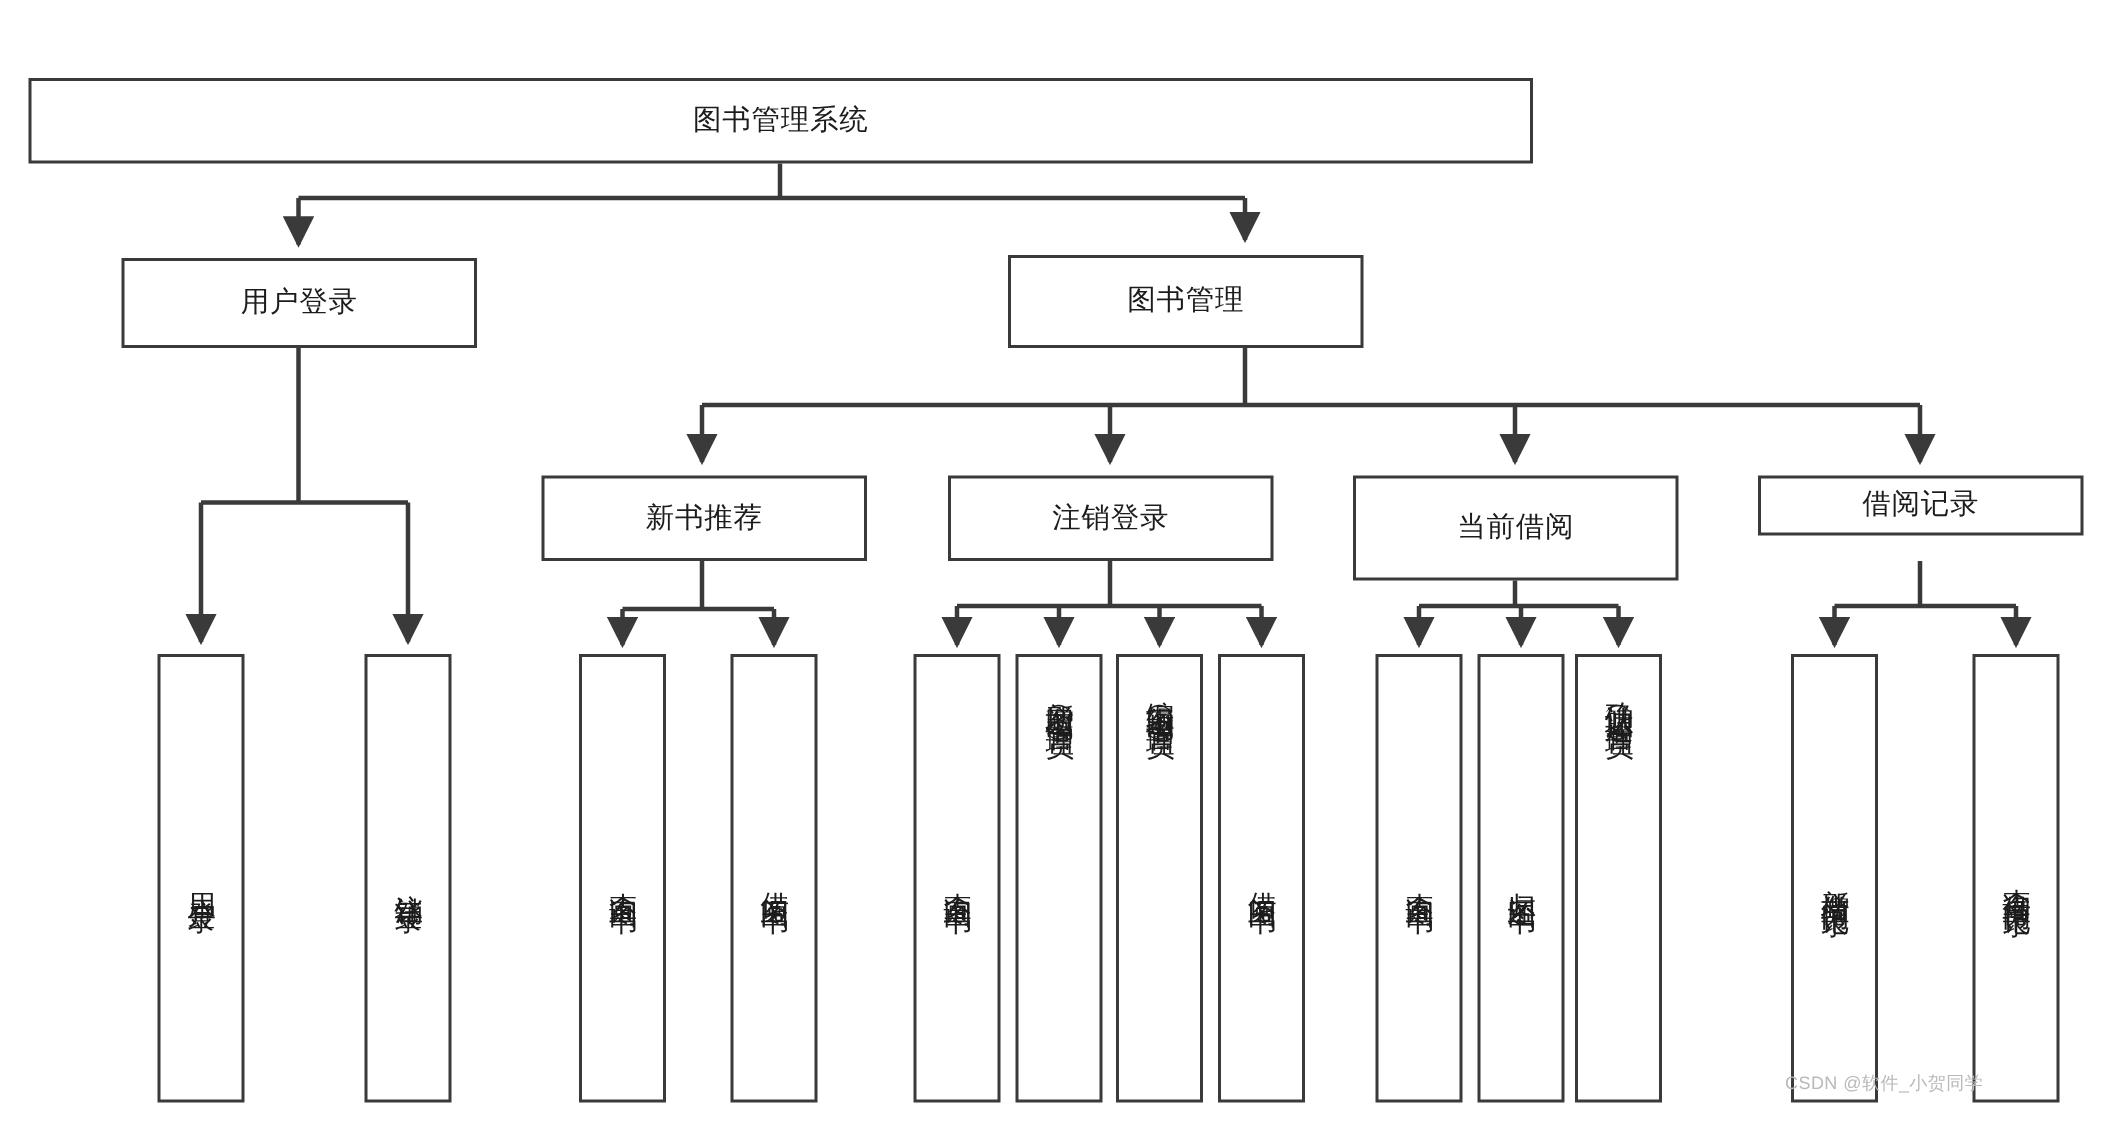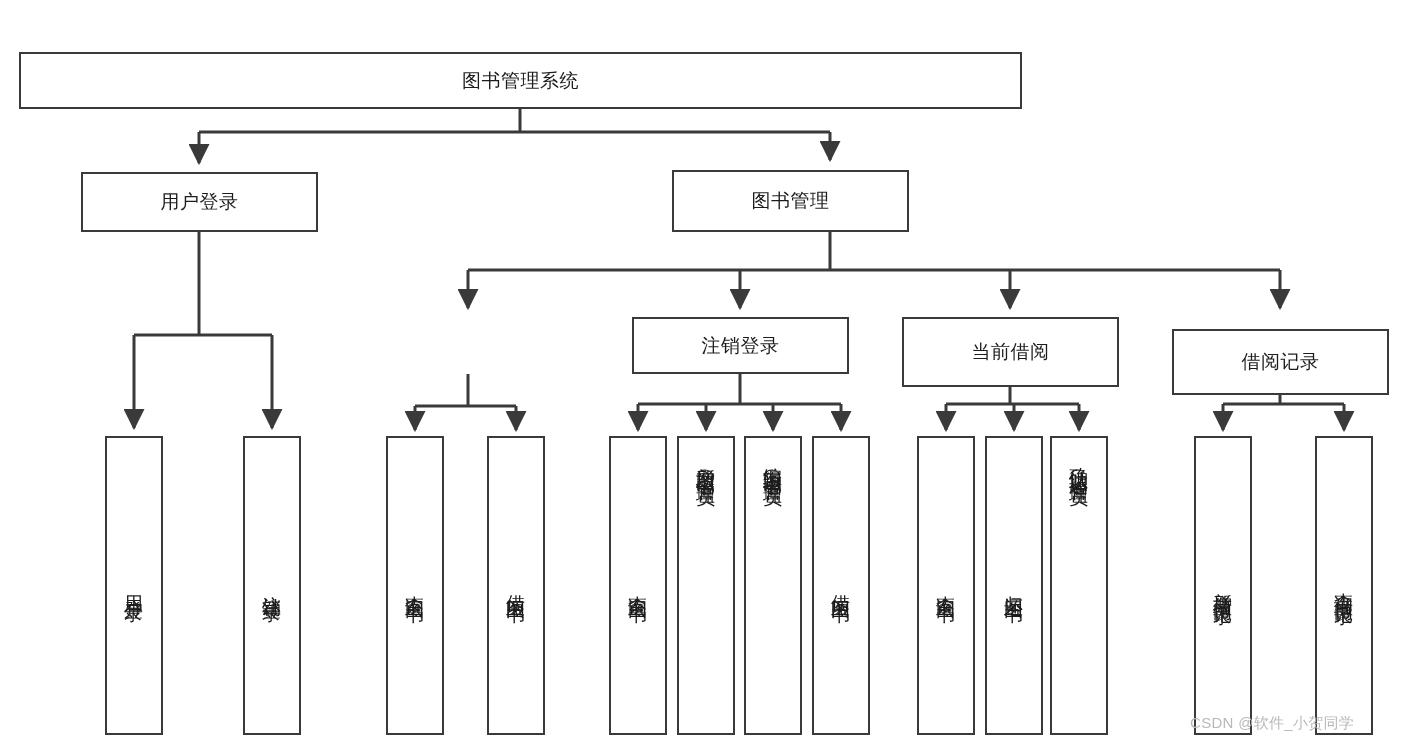--- a/index.html
+++ b/index.html
@@ -42,21 +42,21 @@
     letter-spacing:3px;
     line-height:1;
   }
   .node.leaf.centered{
     align-items:center;
     padding-top:0;
   }
   #watermark{
     position:absolute;
     left:1190px;top:714px;
-    font-size:15px;
+    font-size:12px;
     color:#b9b9b9;
     white-space:nowrap;
     z-index:5;
     letter-spacing:.3px;
   }
 </style>
 </head>
 <body>
 
 <div id="diagram-root">
@@ -115,27 +115,30 @@
     <span class="lbl">图书管理系统</span>
   </div>
 
   <div class="node" style="left:81px;top:172px;width:237px;height:60px;">
     <span class="lbl">用户登录</span>
   </div>
   <div class="node" style="left:672px;top:170px;width:237px;height:62px;">
     <span class="lbl">图书管理</span>
   </div>
 
+  <div class="node" style="left:361px;top:317px;width:217px;height:57px;">
+    <span class="lbl">新书推荐</span>
+  </div>
   <div class="node" style="left:632px;top:317px;width:217px;height:57px;">
     <span class="lbl">注销登录</span>
   </div>
   <div class="node" style="left:902px;top:317px;width:217px;height:70px;">
     <span class="lbl">当前借阅</span>
   </div>
-  <div class="node" style="left:1172px;top:317px;width:217px;height:66px;margin-top:12px;">
+  <div class="node" style="left:1172px;top:317px;width:217px;height:40px;">
     <span class="lbl">借阅记录</span>
   </div>
 
   <div class="node leaf centered" style="left:105px;top:436px;width:58px;height:299px;">
     <span class="lbl">用户登录</span>
   </div>
   <div class="node leaf centered" style="left:243px;top:436px;width:58px;height:299px;">
     <span class="lbl">注销登录</span>
   </div>
 

